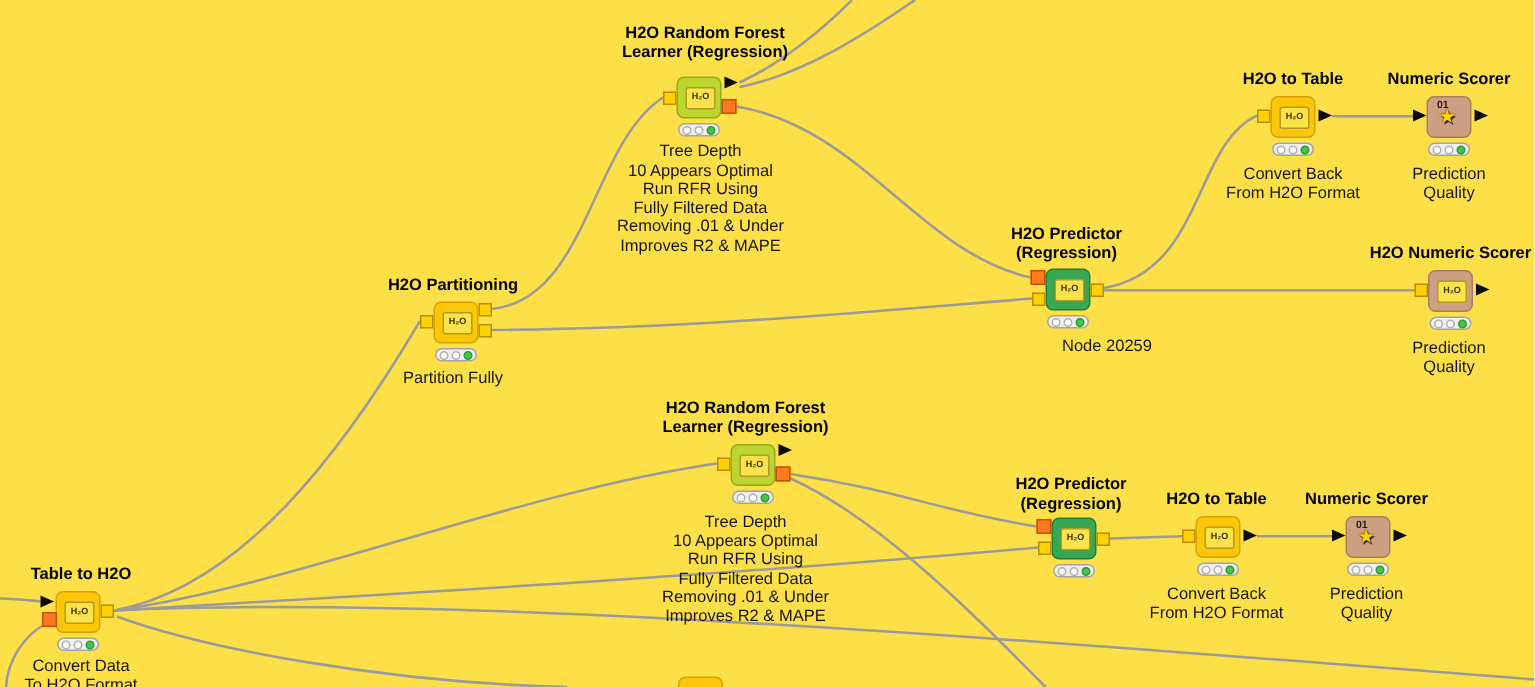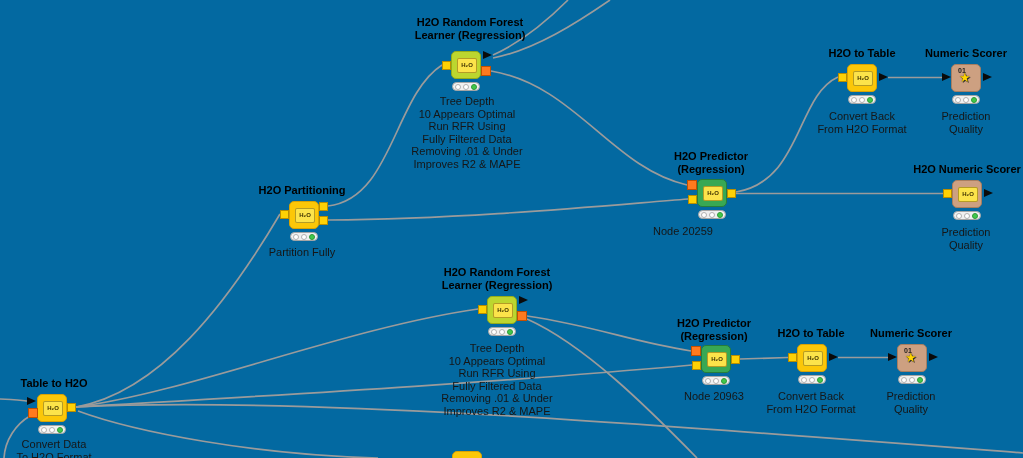--- a/index.html
+++ b/index.html
@@ -1,17 +1,17 @@
 <!DOCTYPE html>
 <html><head>
 <meta charset="utf-8">
 <style>
   html,body{margin:0;padding:0;background:#fff;}
   #stage{
-    position:relative;width:1023px;height:458px;background:#0369a1;
+    position:relative;width:1023px;height:458px;background:#fde047;
     overflow:hidden;font-family:"Liberation Sans",sans-serif;
   }
   #edges{position:absolute;left:0;top:0;width:1023px;height:458px;}
   #edges path{stroke:#9b9b9b;stroke-width:1.7;fill:none;}
   .node-title{position:absolute;width:220px;text-align:center;font-size:11px;
     font-weight:bold;color:#000;line-height:13px;letter-spacing:0;}
   .node-label{position:absolute;width:220px;text-align:center;font-size:11px;
     font-weight:normal;color:#161616;line-height:12.5px;}
   .node-body{position:absolute;width:30px;height:28px;border-radius:5px;
     box-sizing:border-box;border:1.5px solid;}
@@ -113,21 +113,21 @@
       <div class="icon-badge">H₂O</div>
     </div>
     <div class="port port-sq sq-orange sq-lg" style="left: 687px; top: 180px;"></div>
     <div class="port port-sq sq-yellow" style="left: 688px; top: 195px;"></div>
     <div class="port port-sq sq-yellow" style="left: 727px; top: 189px;"></div>
     <div class="status" style="left: 698px; top: 210px;">
       <div class="light light-off"></div>
       <div class="light light-off"></div>
       <div class="light light-green"></div>
     </div>
-    <div class="node-label" style="left: 573px; top: 225px;">
+    <div class="node-label" style="left: 628px; top: 225px;">
       <div>Node 20259</div>
     </div>
     <div class="node-title" style="left: 752px; top: 47px;">
       <div>H2O to Table</div>
     </div>
     <div class="node-body kind-source" style="left: 847px; top: 64px;">
       <div class="icon-badge">H₂O</div>
     </div>
     <div class="port port-sq sq-yellow" style="left: 838px; top: 73px;"></div>
     <div class="port port-tri" style="left: 879px; top: 73px;"></div>
@@ -206,23 +206,20 @@
       <div class="icon-badge">H₂O</div>
     </div>
     <div class="port port-sq sq-orange sq-lg" style="left: 691px; top: 346px;"></div>
     <div class="port port-sq sq-yellow" style="left: 692px; top: 361px;"></div>
     <div class="port port-sq sq-yellow" style="left: 731px; top: 355px;"></div>
     <div class="status" style="left: 702px; top: 376px;">
       <div class="light light-off"></div>
       <div class="light light-off"></div>
       <div class="light light-green"></div>
     </div>
-    <div class="node-label" style="left: 604px; top: 390px;">
-      <div>Node 20963</div>
-    </div>
     <div class="node-title" style="left: 701px; top: 327px;">
       <div>H2O to Table</div>
     </div>
     <div class="node-body kind-source" style="left: 797px; top: 344px;">
       <div class="icon-badge">H₂O</div>
     </div>
     <div class="port port-sq sq-yellow" style="left: 788px; top: 353px;"></div>
     <div class="port port-tri" style="left: 829px; top: 353px;"></div>
     <div class="status" style="left: 798px; top: 375px;">
       <div class="light light-off"></div>

